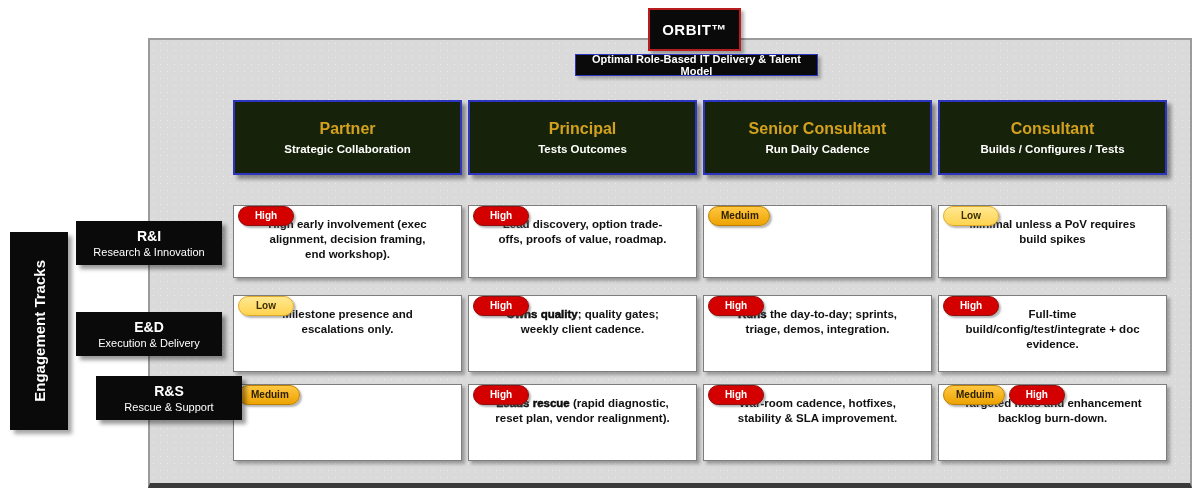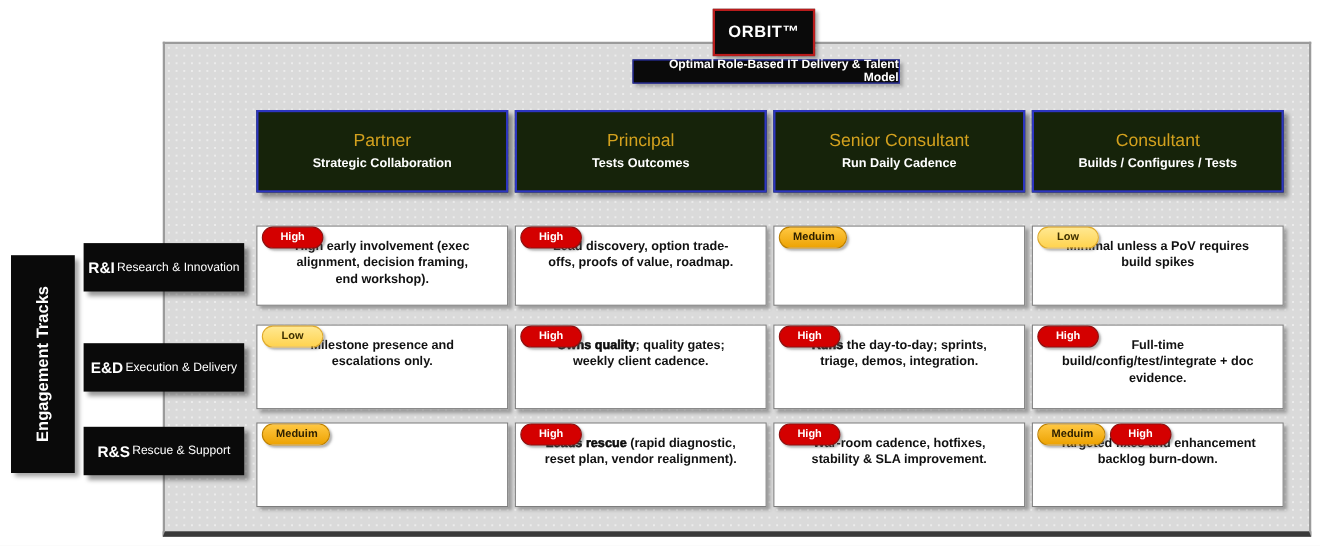--- a/index.html
+++ b/index.html
@@ -27,47 +27,46 @@
     left:648px; top:8px; width:93px; height:43px;
     border:2px solid #b91c1c;
     font-size:15px; font-weight:bold; letter-spacing:0.5px;
     box-shadow:3px 3px 3px rgba(0,0,0,0.30);
   }
   .subtitle-box {
     left:575px; top:54px; width:243px; height:22px;
     border:1px solid #2d35c0;
     font-size:11px; font-weight:bold;
     box-shadow:3px 3px 3px rgba(0,0,0,0.25);
-    text-align:right;
   }
   .side-box {
     left:10px; top:232px; width:58px; height:198px;
     box-shadow:4px 4px 4px rgba(0,0,0,0.35);
   }
   .side-box span {
     writing-mode:vertical-rl; transform:rotate(180deg);
     font-size:15px; font-weight:bold; white-space:nowrap;
   }
 
   
   .col-header {
     position:absolute; top:100px; width:229px; height:75px;
     background:#16230a; border:2px solid #2d35c0;
     display:flex; flex-direction:column; align-items:center; justify-content:center;
     gap:5px; text-align:center;
     box-shadow:4px 4px 4px rgba(0,0,0,0.40);
   }
-  .col-title { color:#d3a11e; font-size:16px; font-weight:normal; }
+  .col-title { color:#d3a11e; font-size:16px; font-weight:bold; }
   .col-sub   { color:#ffffff; font-size:11.5px; font-weight:bold; }
 
   
   .row-label {
     position:absolute; left:76px; width:146px; height:44px;
     background:#0a0a0a; color:#ffffff;
-    display:flex; flex-direction:row; align-items:center; justify-content:center;
+    display:flex; flex-direction:column; align-items:center; justify-content:center;
     gap:2px; text-align:center; z-index:2;
     box-shadow:4px 4px 4px rgba(0,0,0,0.40);
   }
   .row-code { font-size:14px; font-weight:bold; }
   .row-name { font-size:11px; font-weight:normal; }
 
   
   .cell {
     position:absolute; width:229px;
     background:#ffffff; border:1.5px solid #7d7d7d;
@@ -131,21 +130,21 @@
     </div>
   <div id="row-labels">
       <div class="row-label" style="top: 221px;">
       <div class="row-code">R&amp;I</div>
       <div class="row-name">Research &amp; Innovation</div>
     </div>
       <div class="row-label" style="top: 312px;">
       <div class="row-code">E&amp;D</div>
       <div class="row-name">Execution &amp; Delivery</div>
     </div>
-      <div class="row-label" style="top: 388px;">
+      <div class="row-label" style="top: 376px; margin-left: 20px;">
       <div class="row-code">R&amp;S</div>
       <div class="row-name">Rescue &amp; Support</div>
     </div>
     </div>
   <div id="grid">
       <div class="cell" style="left: 233px; top: 205px; width: 229px; height: 73px;">
       <div class="badges">
           <span class="badge red">High</span>
         </div>
       <div class="cell-text">

